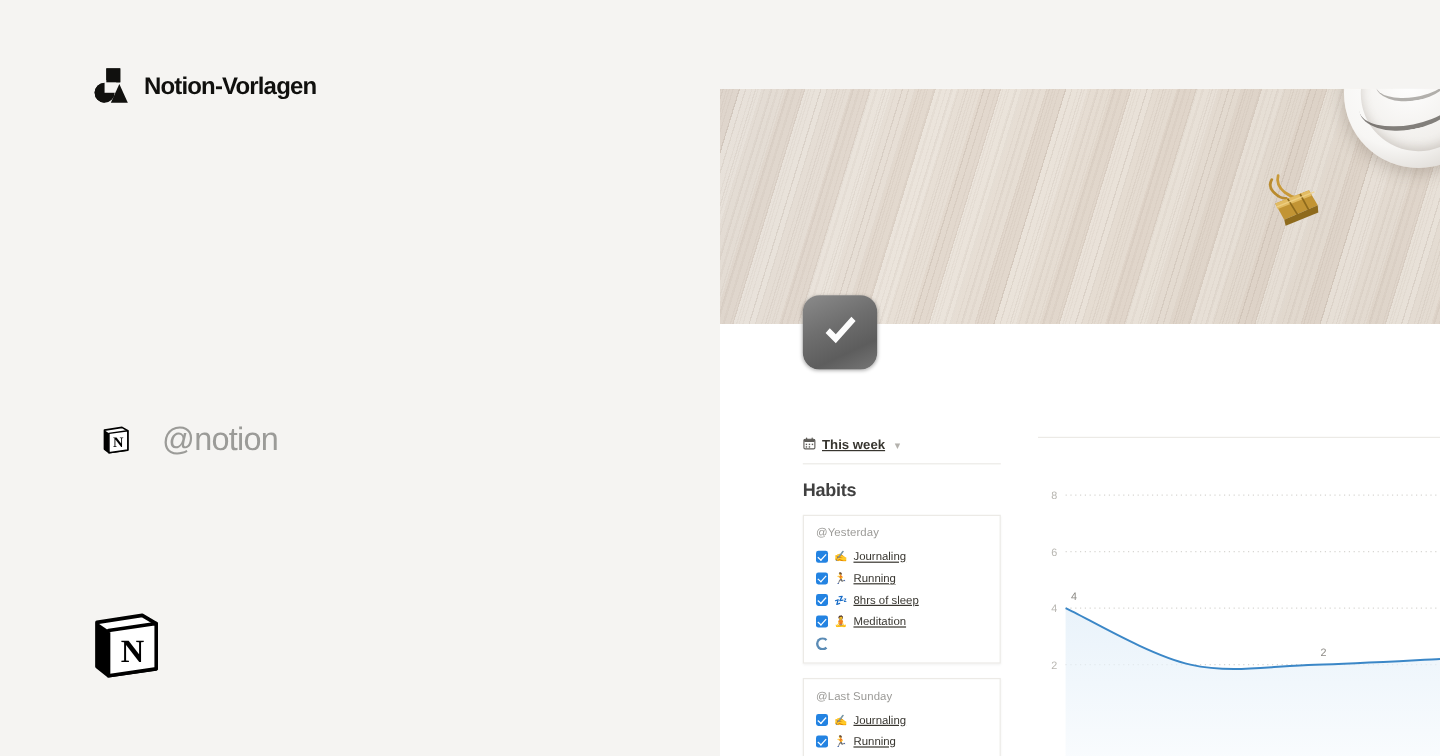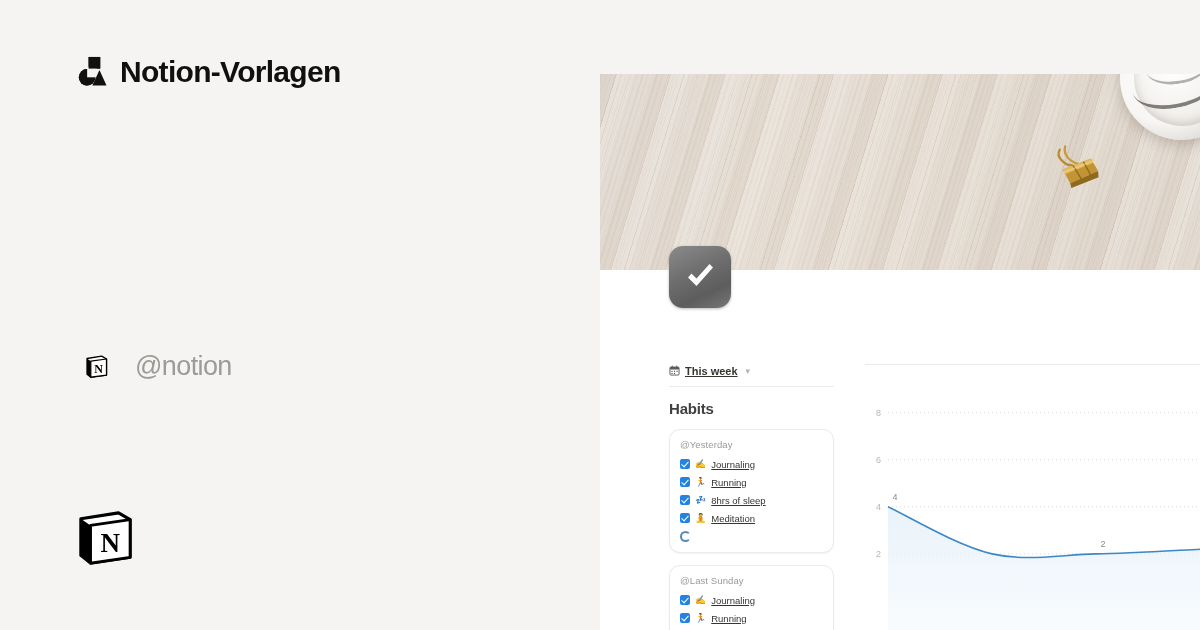--- a/index.html
+++ b/index.html
@@ -9,21 +9,21 @@
     font-family:"Liberation Sans", sans-serif;
     -webkit-font-smoothing:antialiased;
   }
   .page { position:relative; width:1200px; height:630px; background:#f5f4f2; }
 
   
   .left { position:absolute; left:0; top:0; width:600px; height:630px; }
 
   .brand { position:absolute; left:76px; top:56px; display:flex; align-items:center; gap:13px; }
   .brand-mark { width:31px; height:31px; position:relative; flex:none; }
-  .brand-title { font-size:30px; font-weight:700; color:#10100e; letter-spacing:-0.7px; line-height:1; }
+  .brand-title { font-size:20px; font-weight:700; color:#10100e; letter-spacing:-0.7px; line-height:1; }
 
   .headline {
     position:absolute; left:76px; top:209px; width:500px;
     font-size:45px; font-weight:700; color:#10100e;
     line-height:1.28; letter-spacing:-1.2px;
   }
 
   .handle { position:absolute; left:84px; top:351px; display:flex; align-items:center; gap:26px; }
   .handle-icon { width:25px; height:25px; flex:none; }
   .handle-text { font-size:27px; font-weight:400; color:#9b9b98; letter-spacing:-0.6px; }
@@ -91,21 +91,21 @@
   .col-right { position:absolute; left:265px; top:0; width:335px; }
 
   .view-bar { display:flex; align-items:center; gap:5px; height:22px; }
   .view-label { font-size:11px; font-weight:600; color:#37352f;text-decoration:underline; }
   .view-chevron { color:#b4b2ad; font-size:9px; margin-left:3px; }
   .view-rule { border-bottom:1px solid #eceae6; margin-top:4px; }
 
   .section-title { font-size:15px; font-weight:700; color:#404040; margin-top:13px; letter-spacing:-0.2px; }
 
   .habit-card {
-    margin-top:12px; border:1px solid #eceae6; border-radius:11px;
+    margin-top:12px; border:1px solid #eceae6; border-radius:0;
     background:#fff; padding:9px 10px 10px 10px;
     box-shadow:0 1px 2px rgba(15,15,15,0.05);
   }
   .card-date { font-size:9.5px; color:#9b9a97; margin-bottom:5px; letter-spacing:0.1px; }
   .habit-row { display:flex; align-items:center; gap:5px; height:18px; }
   .cb { width:10px; height:10px; border-radius:2px; background:#2383e2; position:relative; flex:none; }
   .cb:after { content:""; position:absolute; left:2.5px; top:1px; width:3px; height:6px;
     border:solid #fff; border-width:0 1.6px 1.6px 0; transform:rotate(42deg); }
   .habit-emoji { font-size:9px; line-height:1; flex:none; }
   .habit-label { font-size:9.5px; color:#37352f; white-space:nowrap;text-decoration:underline; }

